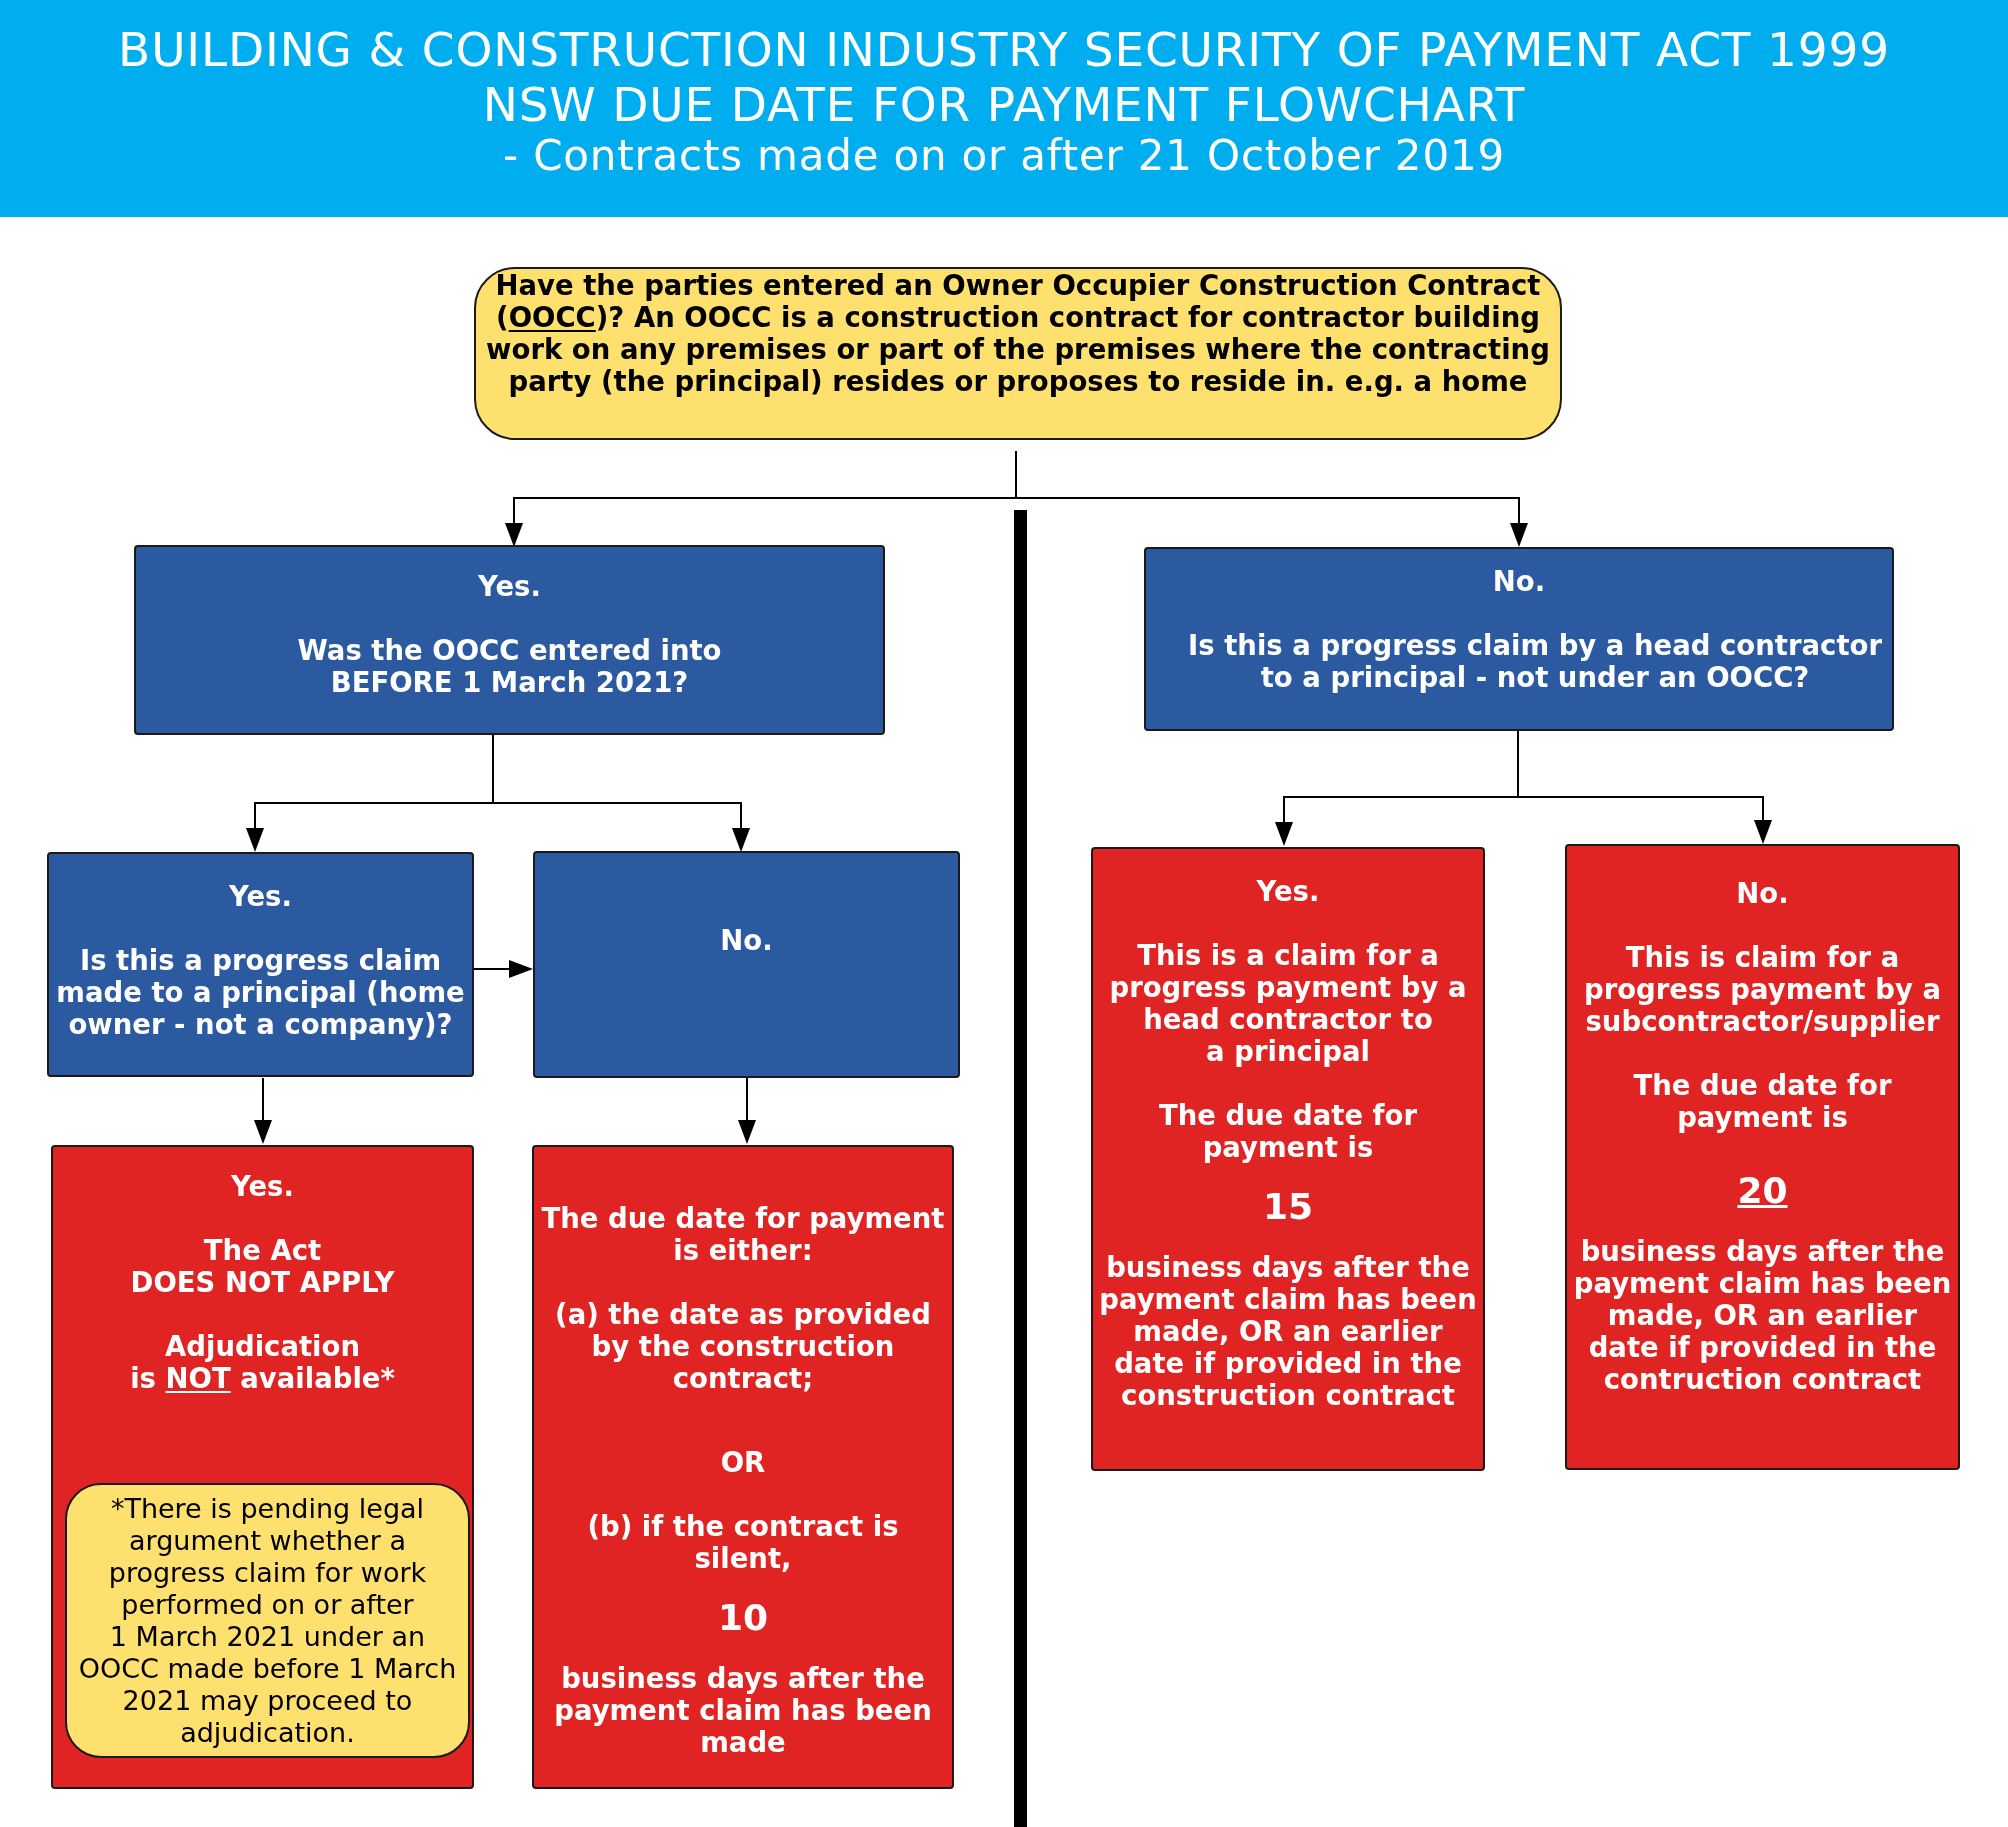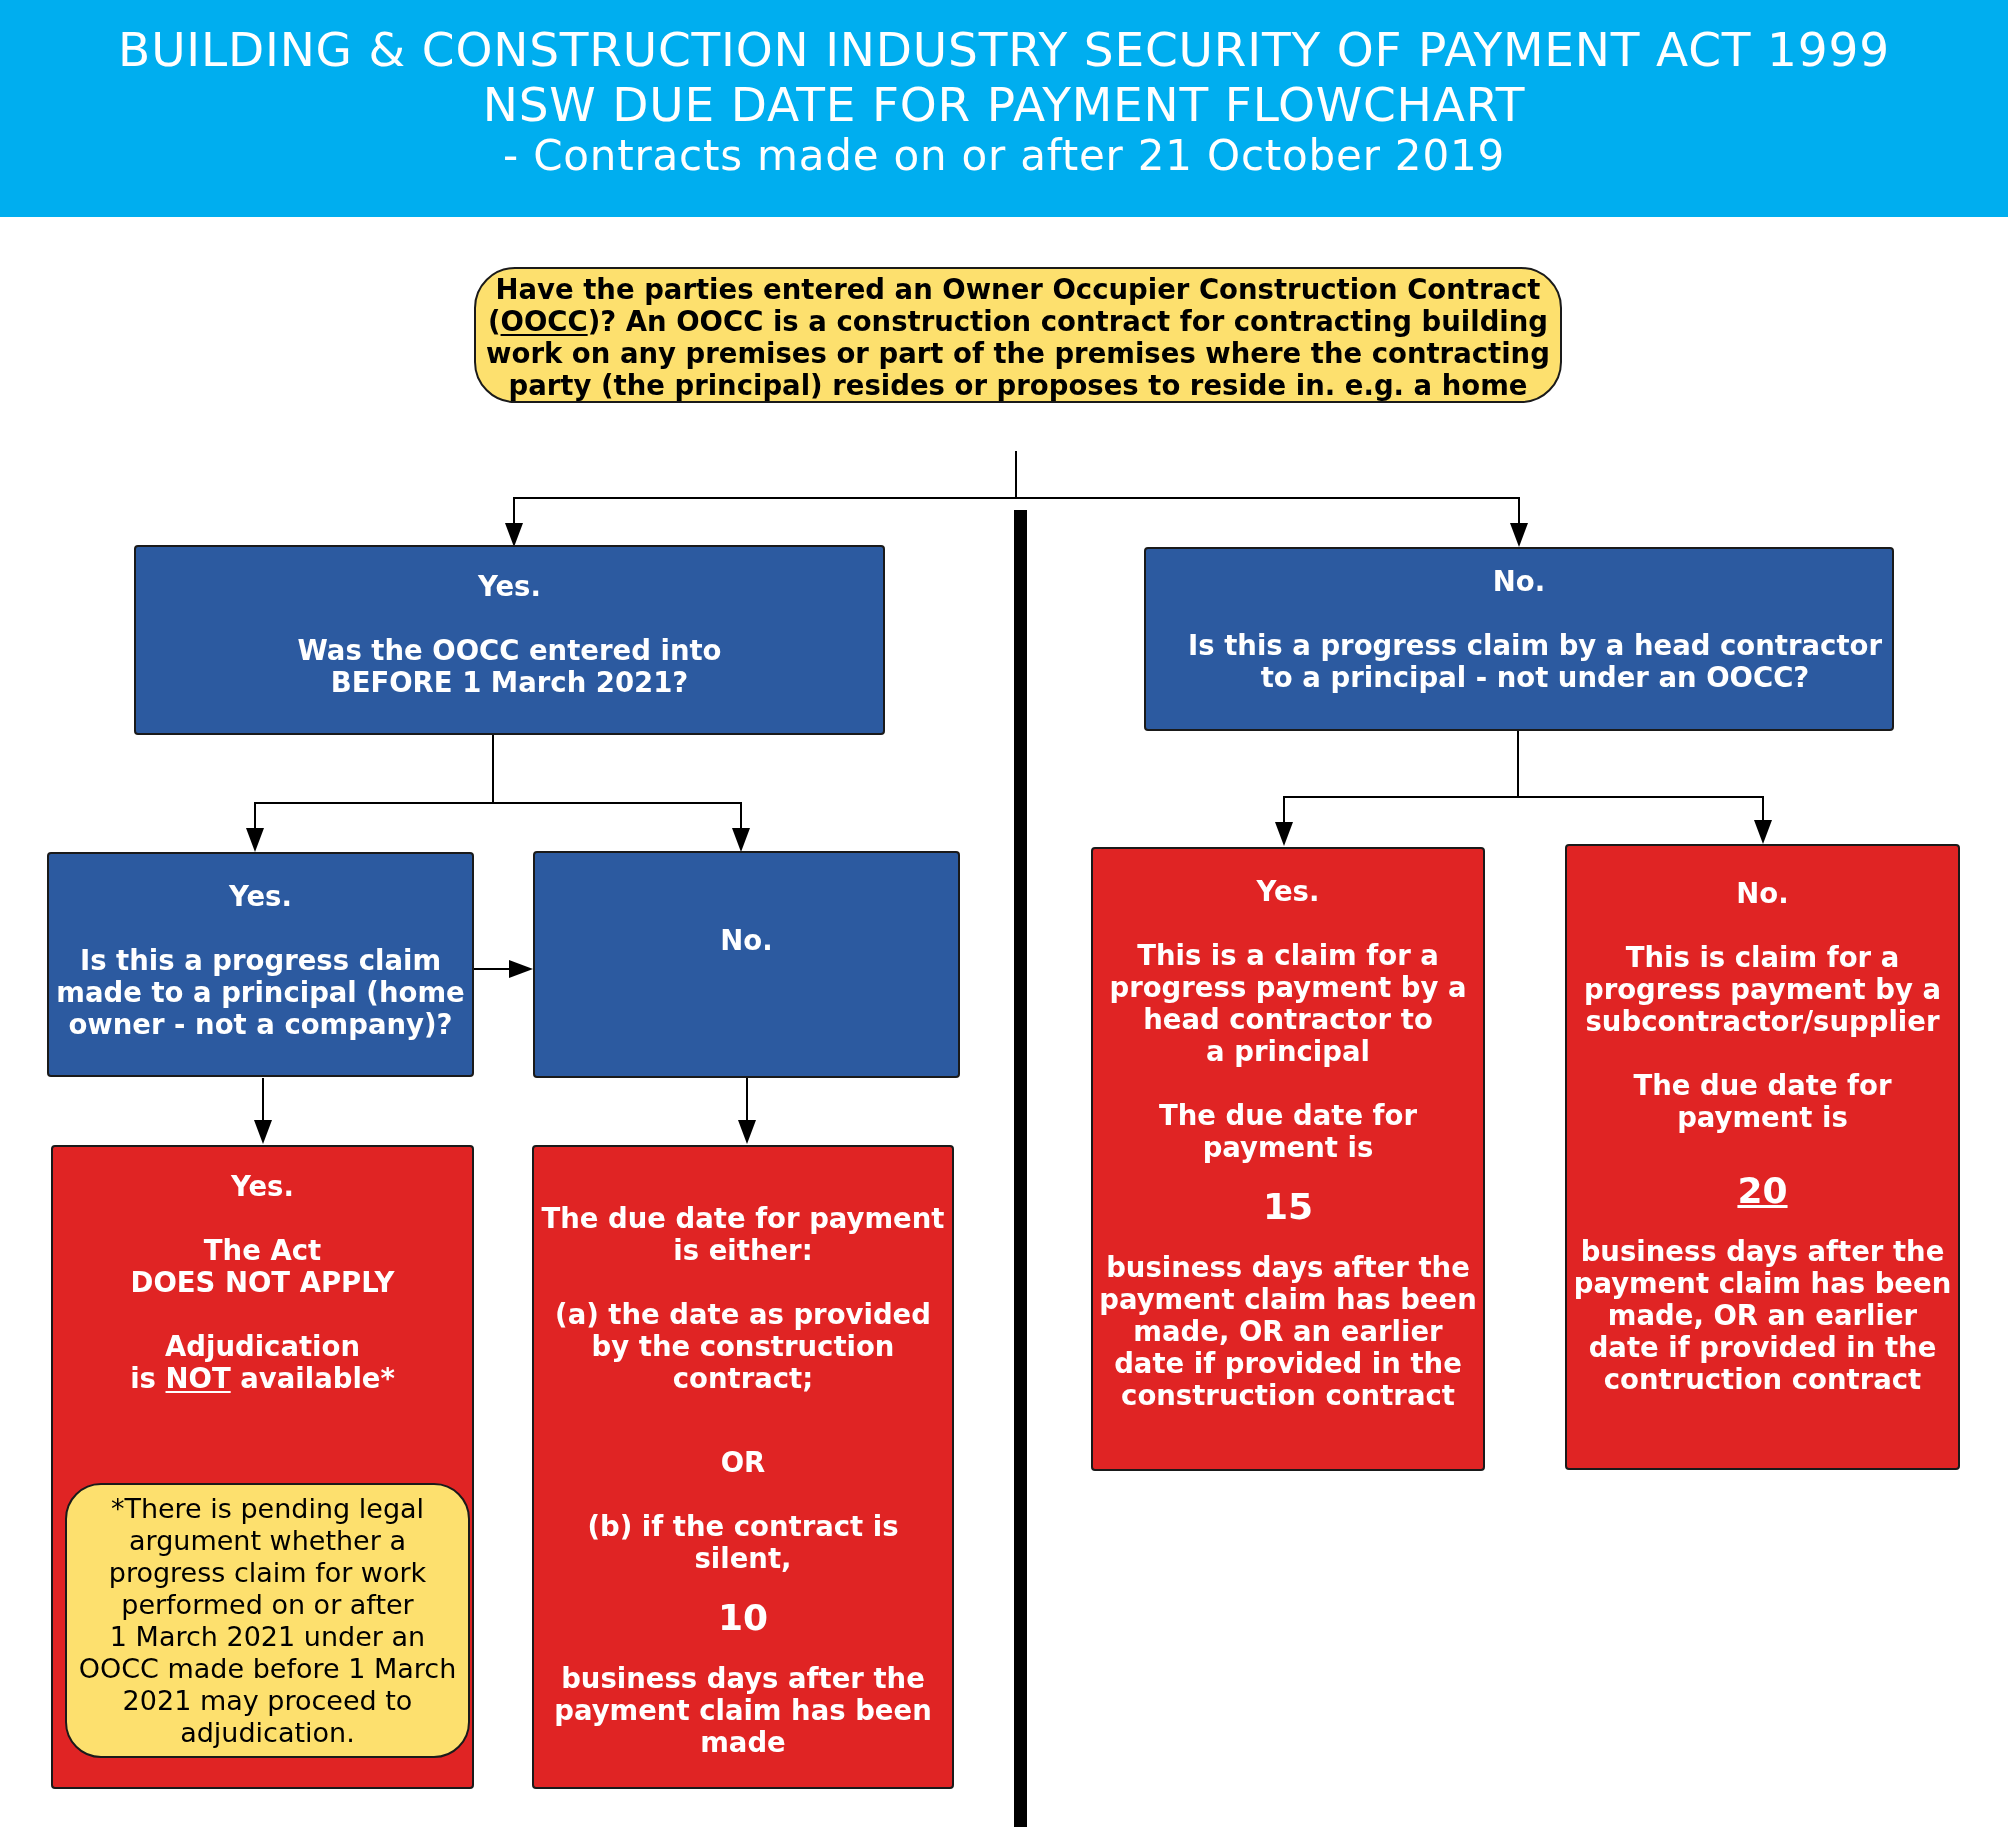--- a/index.html
+++ b/index.html
@@ -59,23 +59,23 @@
   <div class="arrow-down" style="left:738px;top:1120px;"></div>
 
   <div class="line" style="left:1517px;top:731px;width:1.6px;height:66px;"></div>
   <div class="line" style="left:1283px;top:796px;width:480px;height:2.4px;"></div>
   <div class="line" style="left:1283px;top:796px;width:1.6px;height:28px;"></div>
   <div class="arrow-down" style="left:1275px;top:822px;"></div>
   <div class="line" style="left:1762px;top:796px;width:1.6px;height:28px;"></div>
   <div class="arrow-down" style="left:1754px;top:820px;"></div>
 </div>
 
-<div class="box yellow" style="left:474px;top:267px;width:1088px;height:136px;border-radius:41px;justify-content:flex-end;font-size:27.5px;line-height:32px;">
+<div class="box yellow" style="left:474px;top:267px;width:1088px;height:173px;border-radius:41px;justify-content:flex-start;font-size:27.5px;line-height:32px;">
   <p class="p">Have the parties entered an Owner Occupier Construction Contract</p>
-  <p class="p"><span>(</span><u>OOCC</u><span>)? An OOCC is a construction contract for contracting building</span></p>
+  <p class="p"><span>(</span><u>OOCC</u><span>)? An OOCC is a construction contract for contractor building</span></p>
   <p class="p">work on any premises or part of the premises where the contracting</p>
   <p class="p">party (the principal) resides or proposes to reside in. e.g. a home</p>
 </div>
 
 <div class="box blue" style="left:134px;top:545px;width:751px;height:190px;padding-top:23px;font-size:27.5px;line-height:32px;">
   <p class="p">Yes.</p>
   <p class="p" style="margin-top:32px;">Was the OOCC entered into
 BEFORE 1 March 2021?</p>
 </div>
 

